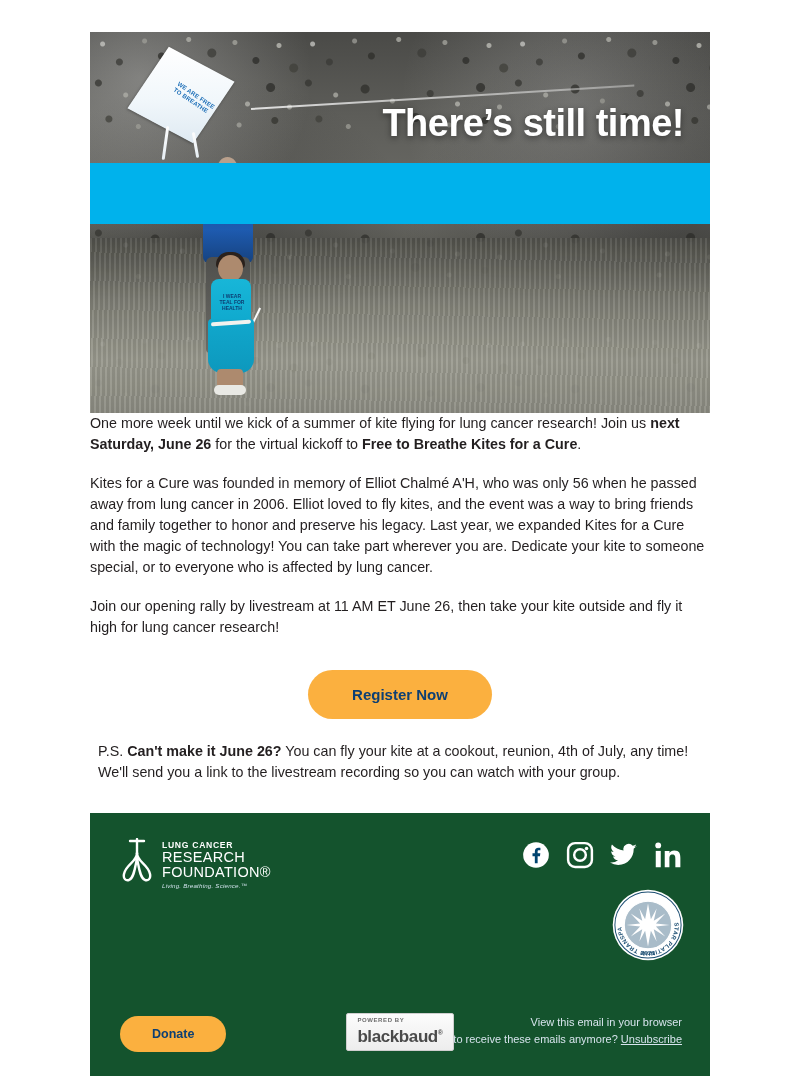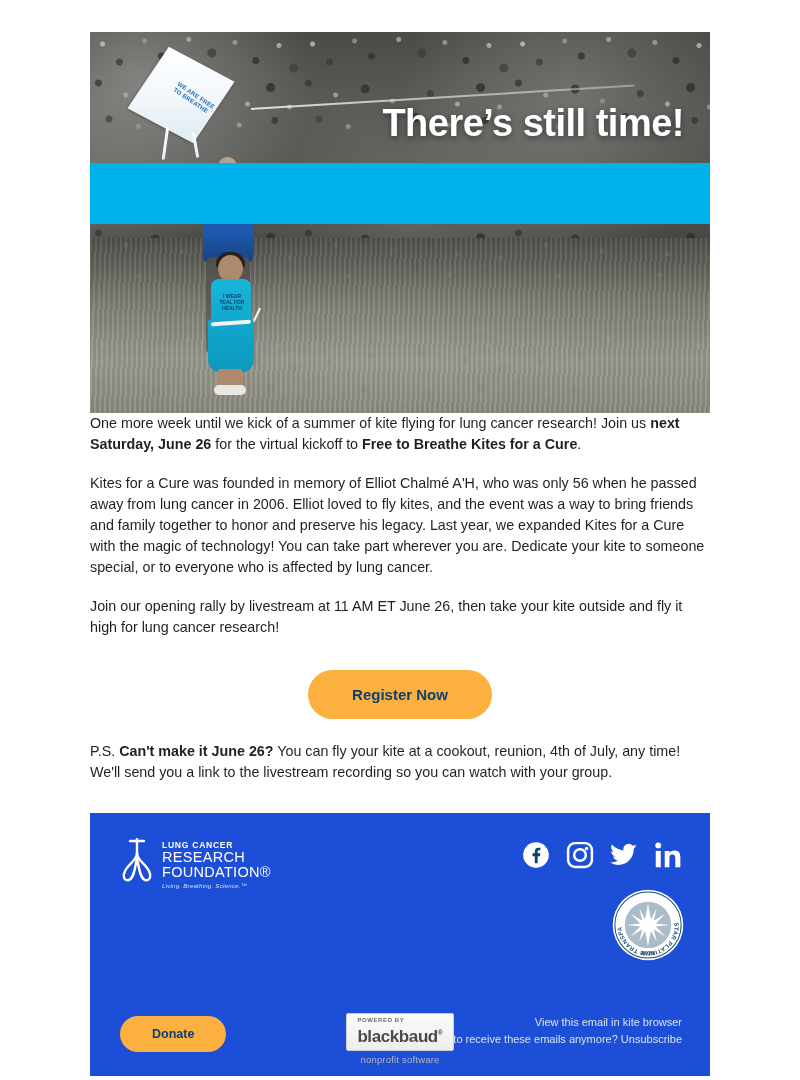--- a/index.html
+++ b/index.html
@@ -261,21 +261,21 @@
     letter-spacing: .2px;
   }
 
   
   .content {
     font-size: 14.3px;
     line-height: 21px;
     color: #231f20;
   }
   .content p { margin: 0 0 18px 0; }
-  .content p:last-child { margin-bottom: 0; }
+  .content p:last-child { margin-bottom: 0; margin-left: 8px; }
   .content b, .content strong { font-weight: bold; }
 
   .cta-wrap {
     text-align: center;
     padding: 14px 0 22px 0;
   }
   .cta-btn {
     display: inline-block;
     background: #fbb03f;
     color: #0d3f73;
@@ -285,21 +285,21 @@
     border-radius: 26px;
     border: none;
     cursor: pointer;
     font-family: "Liberation Sans", sans-serif;
   }
 
   
   .footer {
     margin-top: 30px;
     width: 620px;
-    background: #1d4ed8;
+    background: #14532d;
     color: #ffffff;
     position: relative;
     height: 263px;
     box-sizing: border-box;
   }
   .footer-logo {
     position: absolute; left: 30px; top: 25px;
     display: flex; align-items: flex-start; gap: 8px;
   }
   .logo-mark { width: 34px; height: 44px; }
@@ -338,21 +338,21 @@
     background: #fbb03f; color: #0d3f73;
     font-size: 12.5px; font-weight: bold;
     padding: 11px 32px; border-radius: 20px; border: none;
     cursor: pointer; font-family: "Liberation Sans", sans-serif;
   }
   .footer-links {
     position: absolute; right: 28px; bottom: 28px;
     text-align: right; font-size: 11px; line-height: 17px; color: #d7e4ed;
   }
   .footer-links a { color: #d7e4ed; text-decoration: none; cursor: pointer; }
-  .footer-links a.u { }
+  .footer-links a.u { text-decoration: underline; }
 
   
   .bb-wrap {
     position: absolute;
     left: 0; right: 0;
     top: 1013px;
     text-align: center;
   }
   .bb-badge {
     display: inline-block;
@@ -483,28 +483,27 @@
         </g>
         <text font-family="Liberation Sans, sans-serif" font-size="8.2" font-weight="bold" fill="#1d4f73" letter-spacing="0.5">
           <textPath href="#sealArc" startOffset="50%" text-anchor="middle">GUIDESTAR PLATINUM TRANSPARENCY</textPath>
         </text>
         <text x="50" y="92" text-anchor="middle" font-family="Liberation Sans, sans-serif" font-size="8.6" font-weight="bold" fill="#1d4f73">2021</text>
       </svg>
 
       <button class="donate-btn">Donate</button>
 
       <div class="footer-links">
-        <div><a>View this email in kite browser</a></div>
+        <div><a>View this email in your browser</a></div>
         <div><span>Don't want to receive these emails anymore? </span><a class="u">Unsubscribe</a></div>
       </div>
 
     </div>
   </div>
 
   <div class="bb-wrap">
     <div class="bb-badge">
       <div class="bb-powered">POWERED BY</div>
       <div class="bb-name"><span>blackbaud</span><sup>®</sup></div>
     </div>
-    <div class="bb-sub">nonprofit software</div>
   </div>
 
 </div>
 
 </body></html>

